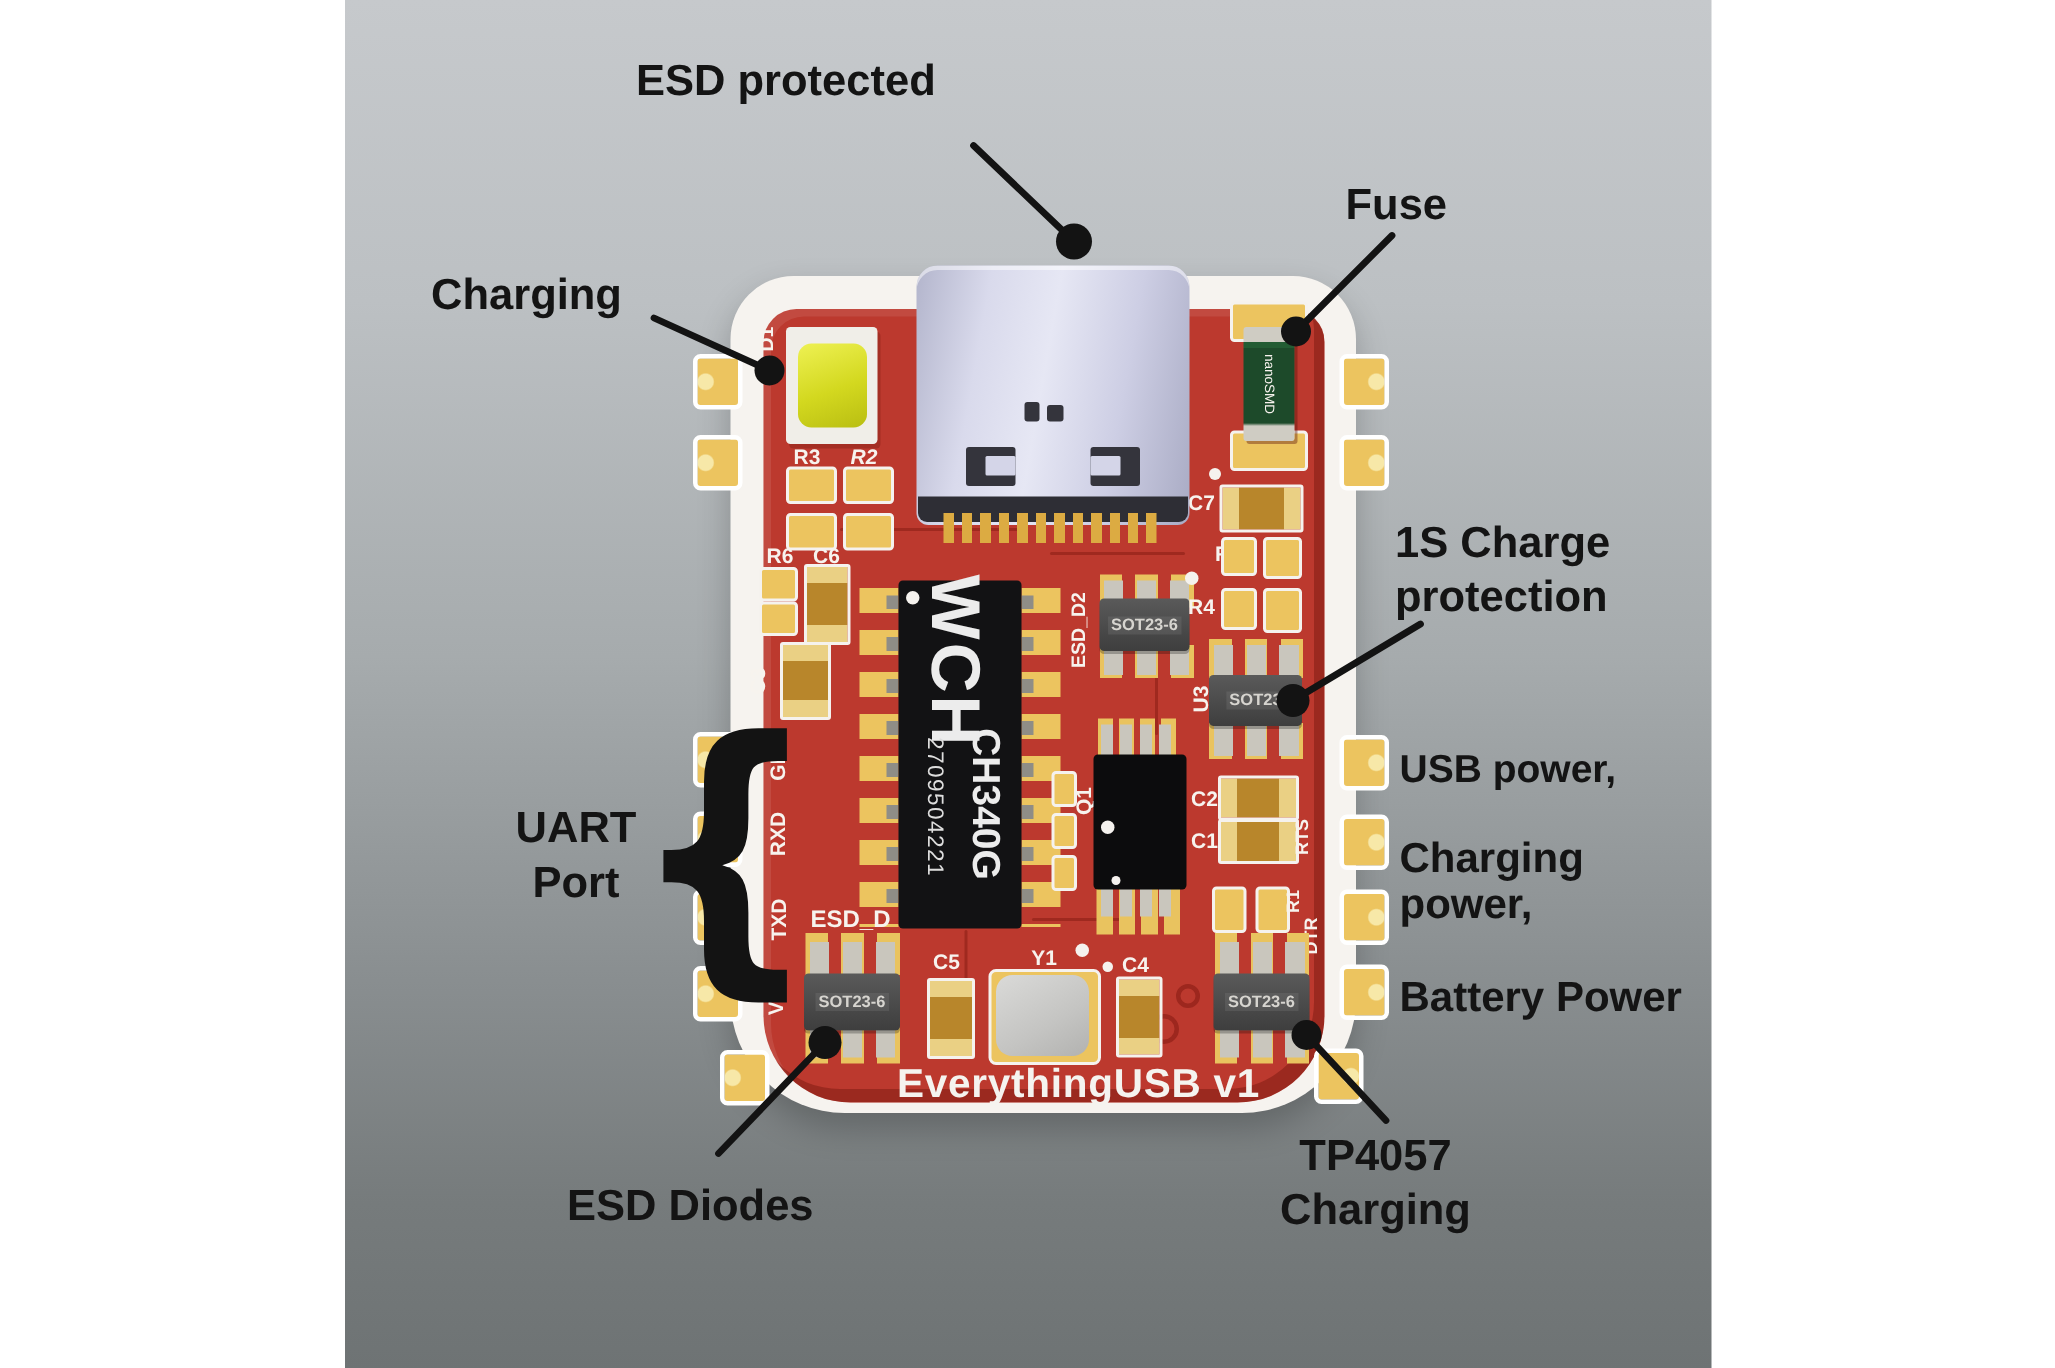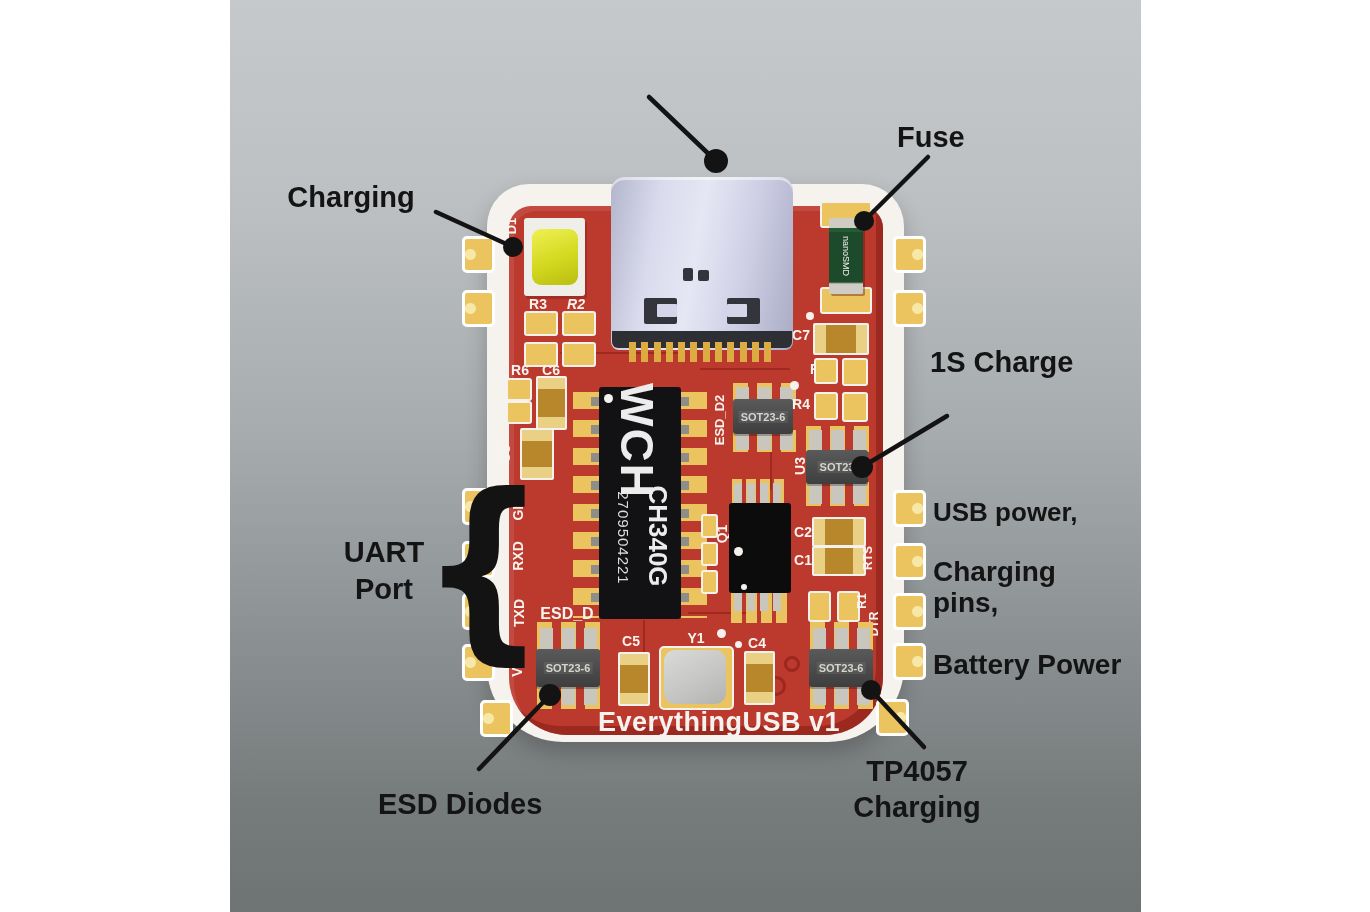--- a/index.html
+++ b/index.html
@@ -249,32 +249,34 @@
     <circle cx="862" cy="467" r="11"></circle>
     <circle cx="550" cy="695" r="11"></circle>
     <circle cx="871" cy="690" r="10"></circle>
   </g>
   <g transform="translate(420,636) scale(0.9 1)">
     <text x="0" y="0" font-family="'DejaVu Sans',sans-serif" font-size="198" font-weight="bold" fill="#131313">{</text>
   </g>
 </svg>
 
 <div class="callout" style="left:424px;top:36px;">
+  <div>ESD protected</div>
 </div>
 <div class="callout" style="left:897px;top:119px;">Fuse</div>
 <div class="callout center" style="left:255px;top:179px;width:192px;">
   <div>Charging</div>
 </div>
 <div class="callout" style="left:930px;top:344px;">
   <div>1S Charge</div>
+  <div>protection</div>
 </div>
 <div class="callout" style="left:933px;top:494px;font-size:26px;">USB power,</div>
 <div class="callout" style="left:933px;top:556px;font-size:28px;line-height:31px;">
   <div>Charging</div>
-  <div>pins,</div>
+  <div>power,</div>
 </div>
 <div class="callout" style="left:933px;top:647px;font-size:28px;">Battery Power</div>
 <div class="callout center" style="left:328px;top:534px;width:112px;line-height:37px;">
   <div>UART</div>
   <div>Port</div>
 </div>
 <div class="callout" style="left:378px;top:786px;">ESD Diodes</div>
 <div class="callout center" style="left:828px;top:753px;width:178px;">
   <div>TP4057</div>
   <div>Charging</div>

